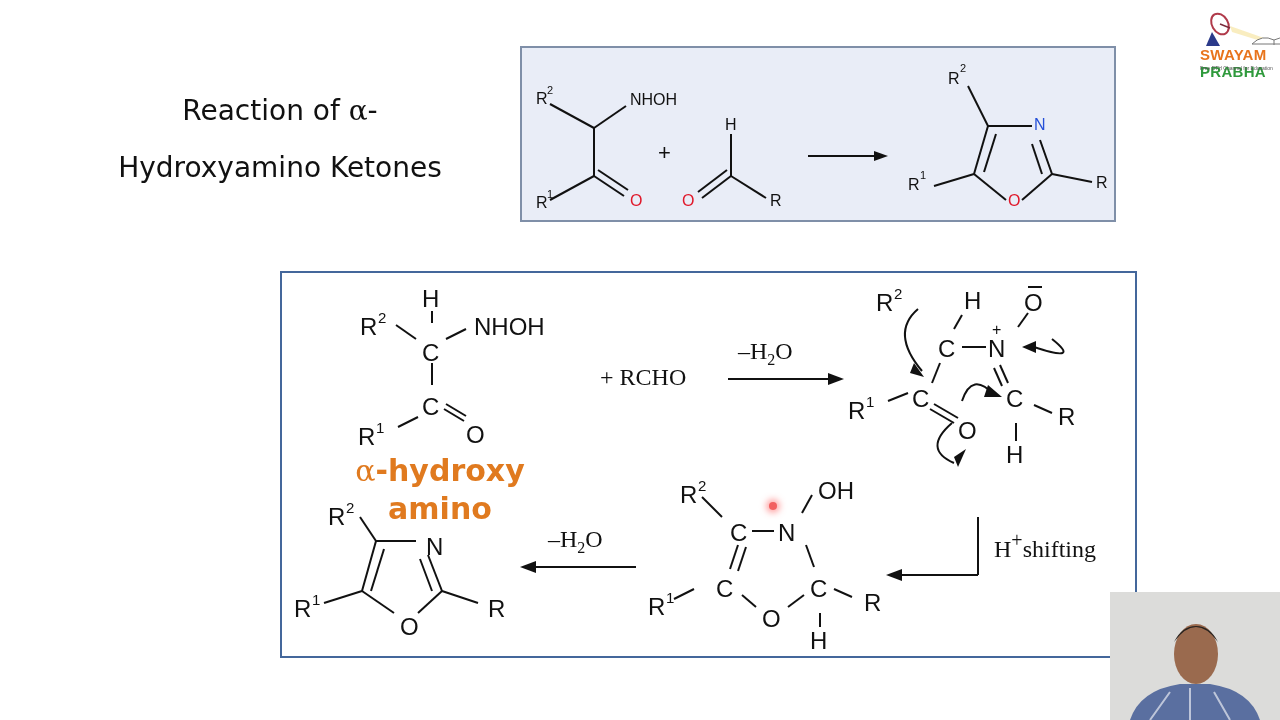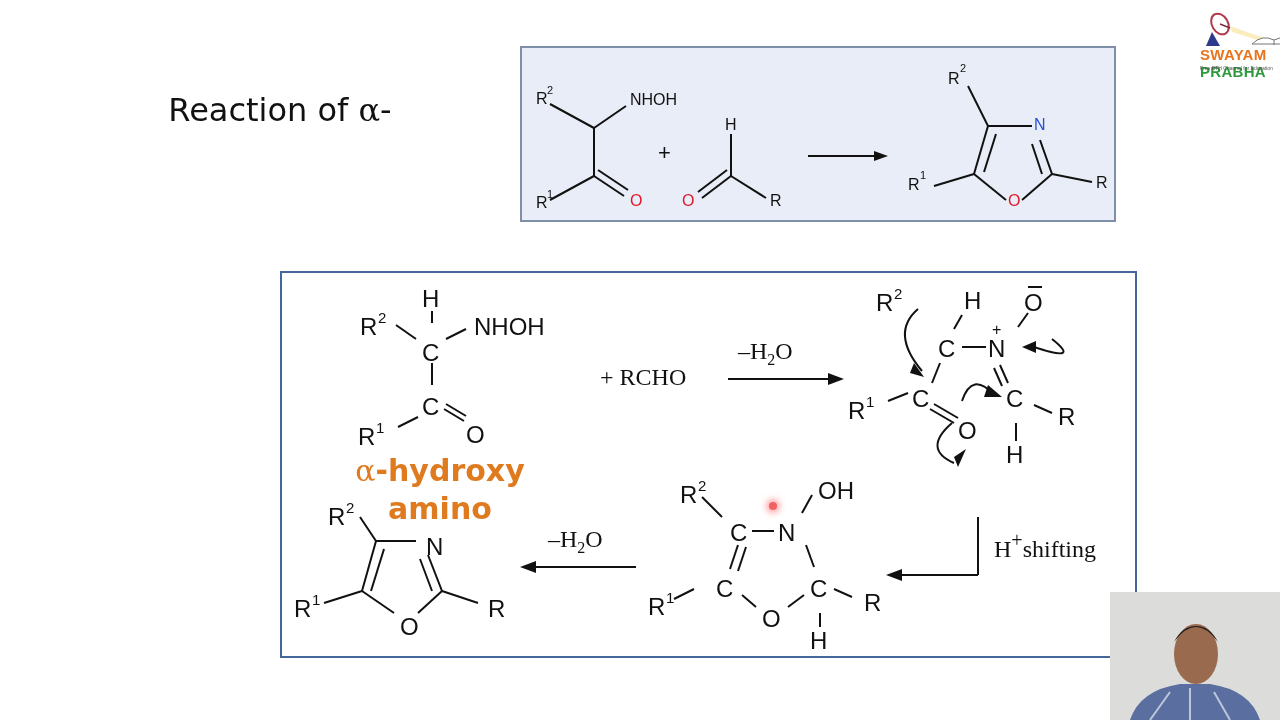--- a/index.html
+++ b/index.html
@@ -1,37 +1,38 @@
 <!DOCTYPE html>
 <html><head>
 <meta charset="utf-8">
 <style>
   html,body{margin:0;padding:0;}
   body{width:1280px;height:720px;background:#ffffff;position:relative;overflow:hidden;font-family:"Liberation Sans",sans-serif;}
-  .title{position:absolute;left:20px;top:82px;width:520px;text-align:center;font-family:"DejaVu Sans",sans-serif;font-size:32px;line-height:57px;color:#111;}
+  .title{position:absolute;left:20px;top:82px;width:520px;text-align:center;font-family:"DejaVu Sans",sans-serif;font-size:28px;line-height:57px;color:#111;}
   .title .alpha{font-family:"DejaVu Serif",serif;}
   .logo{position:absolute;left:1194px;top:8px;width:130px;height:66px;}
   .logo .brand{position:absolute;left:6px;top:38px;font-family:"Liberation Sans",sans-serif;font-weight:bold;font-size:15px;letter-spacing:0.3px;}
   .logo .brand .s{color:#e8741c;}
   .logo .brand .p{color:#2f9a3c;}
   .logo .tag{position:absolute;left:6px;top:57px;font-size:5px;color:#555;width:120px;}
   .box1{position:absolute;left:520px;top:46px;width:596px;height:176px;background:#e9edf7;border:2px solid #7f8fa8;box-sizing:border-box;}
   .box2{position:absolute;left:280px;top:271px;width:857px;height:387px;background:#fff;border:2px solid #44679b;box-sizing:border-box;}
   svg text{font-family:"Liberation Sans",sans-serif;}
   .serif{font-family:"Liberation Serif",serif;}
   .caption{position:absolute;left:322px;top:452px;width:236px;text-align:center;color:#e07a1f;font-weight:bold;font-size:30px;line-height:38px;font-family:"DejaVu Sans",sans-serif;}
   .caption .alpha{font-family:"DejaVu Serif",serif;font-weight:normal;}
   .webcam{position:absolute;left:1110px;top:592px;width:170px;height:128px;background:#d9dad8;overflow:hidden;}
   .pointer{position:absolute;left:769px;top:502px;width:8px;height:8px;border-radius:50%;background:#f26060;box-shadow:0 0 6px 3px rgba(255,80,80,0.5);}
 </style>
 </head>
 <body>
 
 <div class="title">
   <div><span>Reaction of </span><span class="alpha">α</span><span>-</span></div>
+  <div>Hydroxyamino Ketones</div>
 </div>
 
 <div class="logo">
   <svg width="130" height="40">
     <polygon points="36,18 70,30 70,34 38,24" fill="#f7e9b0" opacity="0.8"></polygon>
     <ellipse cx="26" cy="16" rx="8" ry="11" fill="none" stroke="#b03a4a" stroke-width="2" transform="rotate(-30 26 16)"></ellipse>
     <line x1="26" y1="16" x2="36" y2="20" stroke="#7a2a3a" stroke-width="1.5"></line>
     <polygon points="18,24 12,38 26,38" fill="#2b3a8a"></polygon>
     <path d="M58 36 Q68 26 80 32 Q92 26 102 36 Z" fill="#fff" stroke="#777" stroke-width="1"></path>
     <line x1="80" y1="32" x2="80" y2="37" stroke="#777" stroke-width="1"></line>

